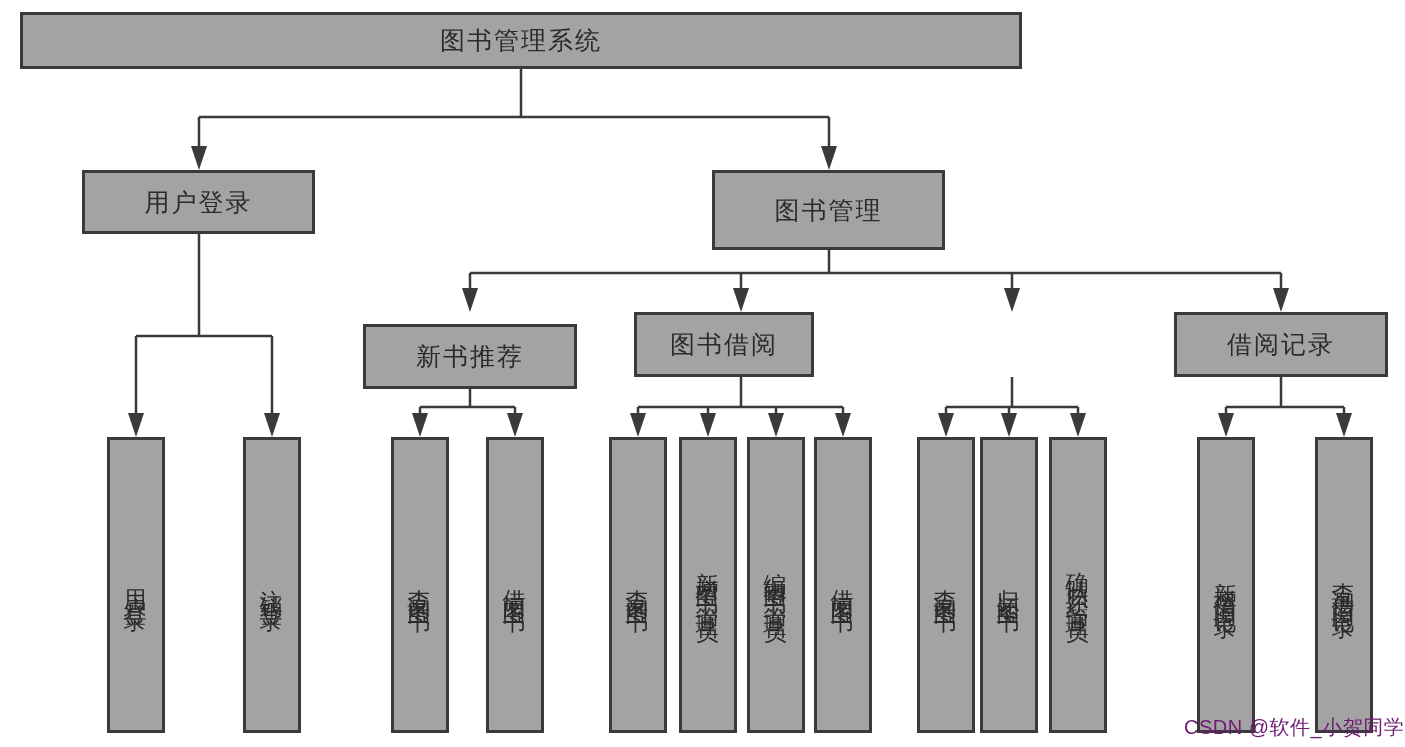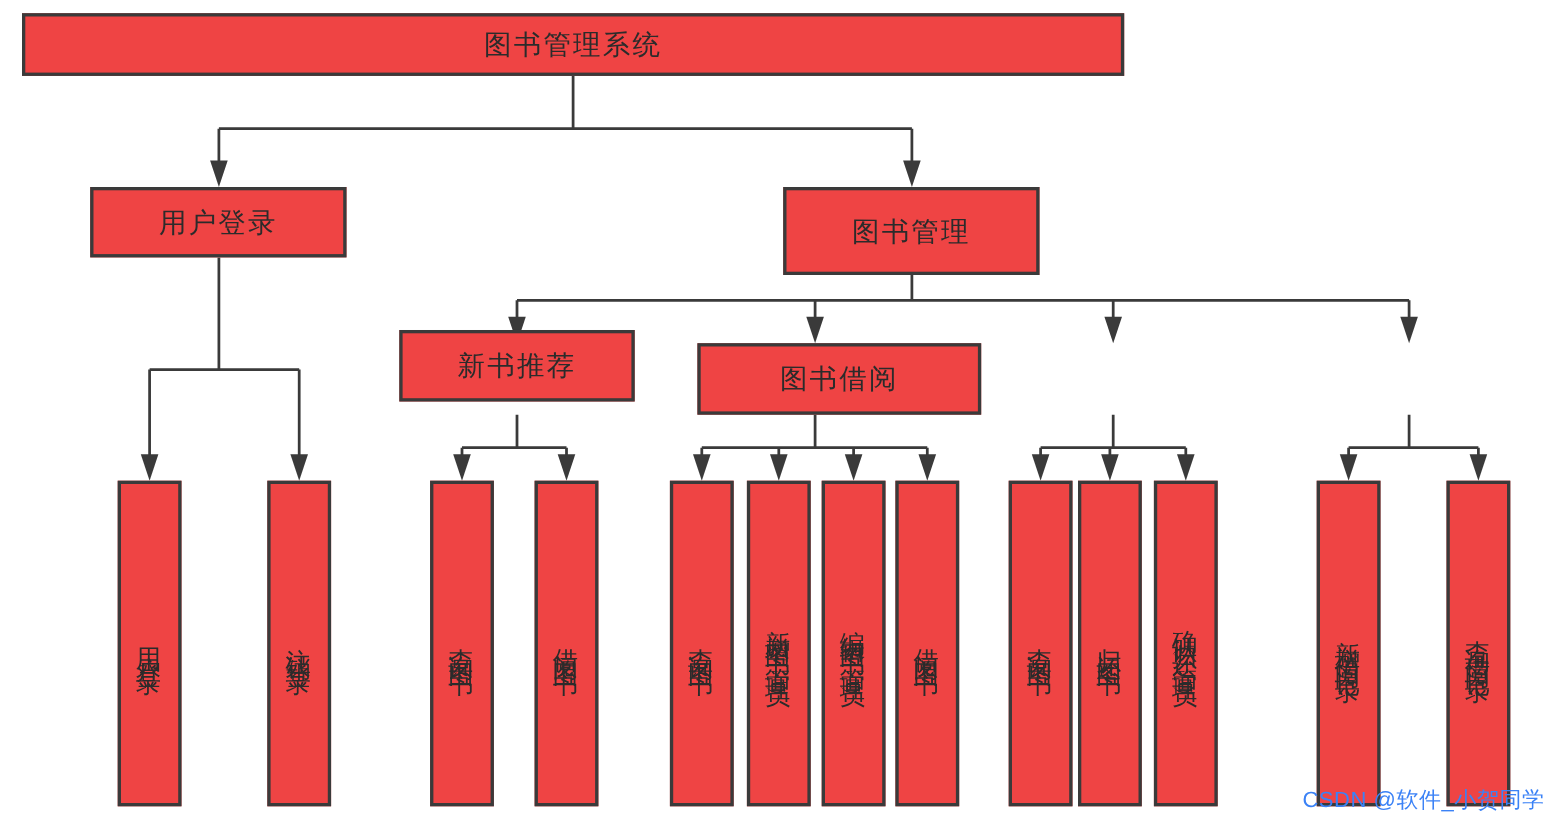--- a/index.html
+++ b/index.html
@@ -20,21 +20,21 @@
     left: 0;
     top: 0;
     width: 1405px;
     height: 747px;
     z-index: 1;
   }
   .node {
     position: absolute;
     box-sizing: border-box;
     border: 3px solid #3a3a3a;
-    background: #ef4444;
+    background: #a3a3a3;
     display: flex;
     align-items: center;
     justify-content: center;
     color: #2b2b2b;
     font-size: 25px;
     letter-spacing: 2px;
     z-index: 2;
     white-space: nowrap;
   }
   .node.leaf {
@@ -46,21 +46,21 @@
     white-space: normal;
   }
   .leaf .leaf-label {
     display: block;
   }
   .watermark {
     position: absolute;
     left: 1184px;
     top: 714px;
     font-size: 20px;
-    color: #3b82f6;
+    color: #701a75;
     letter-spacing: 0.5px;
     z-index: 5;
     white-space: nowrap;
   }
 </style>
 </head>
 <body>
 
 <div class="canvas">
 
@@ -102,22 +102,23 @@
       <polygon points="1218,413 1234,413 1226,437"></polygon>
       <polygon points="1336,413 1352,413 1344,437"></polygon>
     </g>
   </svg>
 
   <div class="node" style="left:20px; top:12px; width:1002px; height:57px">图书管理系统</div>
 
   <div class="node" style="left:82px; top:170px; width:233px; height:64px">用户登录</div>
   <div class="node" style="left:712px; top:170px; width:233px; height:80px">图书管理</div>
 
-  <div class="node" style="left:363px; top:300px; width:214px; height:65px">新书推荐</div>
-  <div class="node" style="left:634px; top:312px; width:258px; height:65px">图书借阅</div>
+  <div class="node" style="left:363px; top:324px; width:214px; height:65px">新书推荐</div>
+  <div class="node" style="left:634px; top:312px; width:180px; height:65px">图书借阅</div>
+  <div class="node" style="left:1174px; top:312px; width:214px; height:65px">借阅记录</div>
 
   <div class="node leaf" style="left:107px; top:437px; width:58px; height:296px">
     <span class="leaf-label">用户登录</span>
   </div>
   <div class="node leaf" style="left:243px; top:437px; width:58px; height:296px">
     <span class="leaf-label">注销登录</span>
   </div>
 
   <div class="node leaf" style="left:391px; top:437px; width:58px; height:296px">
     <span class="leaf-label">查询图书</span>

